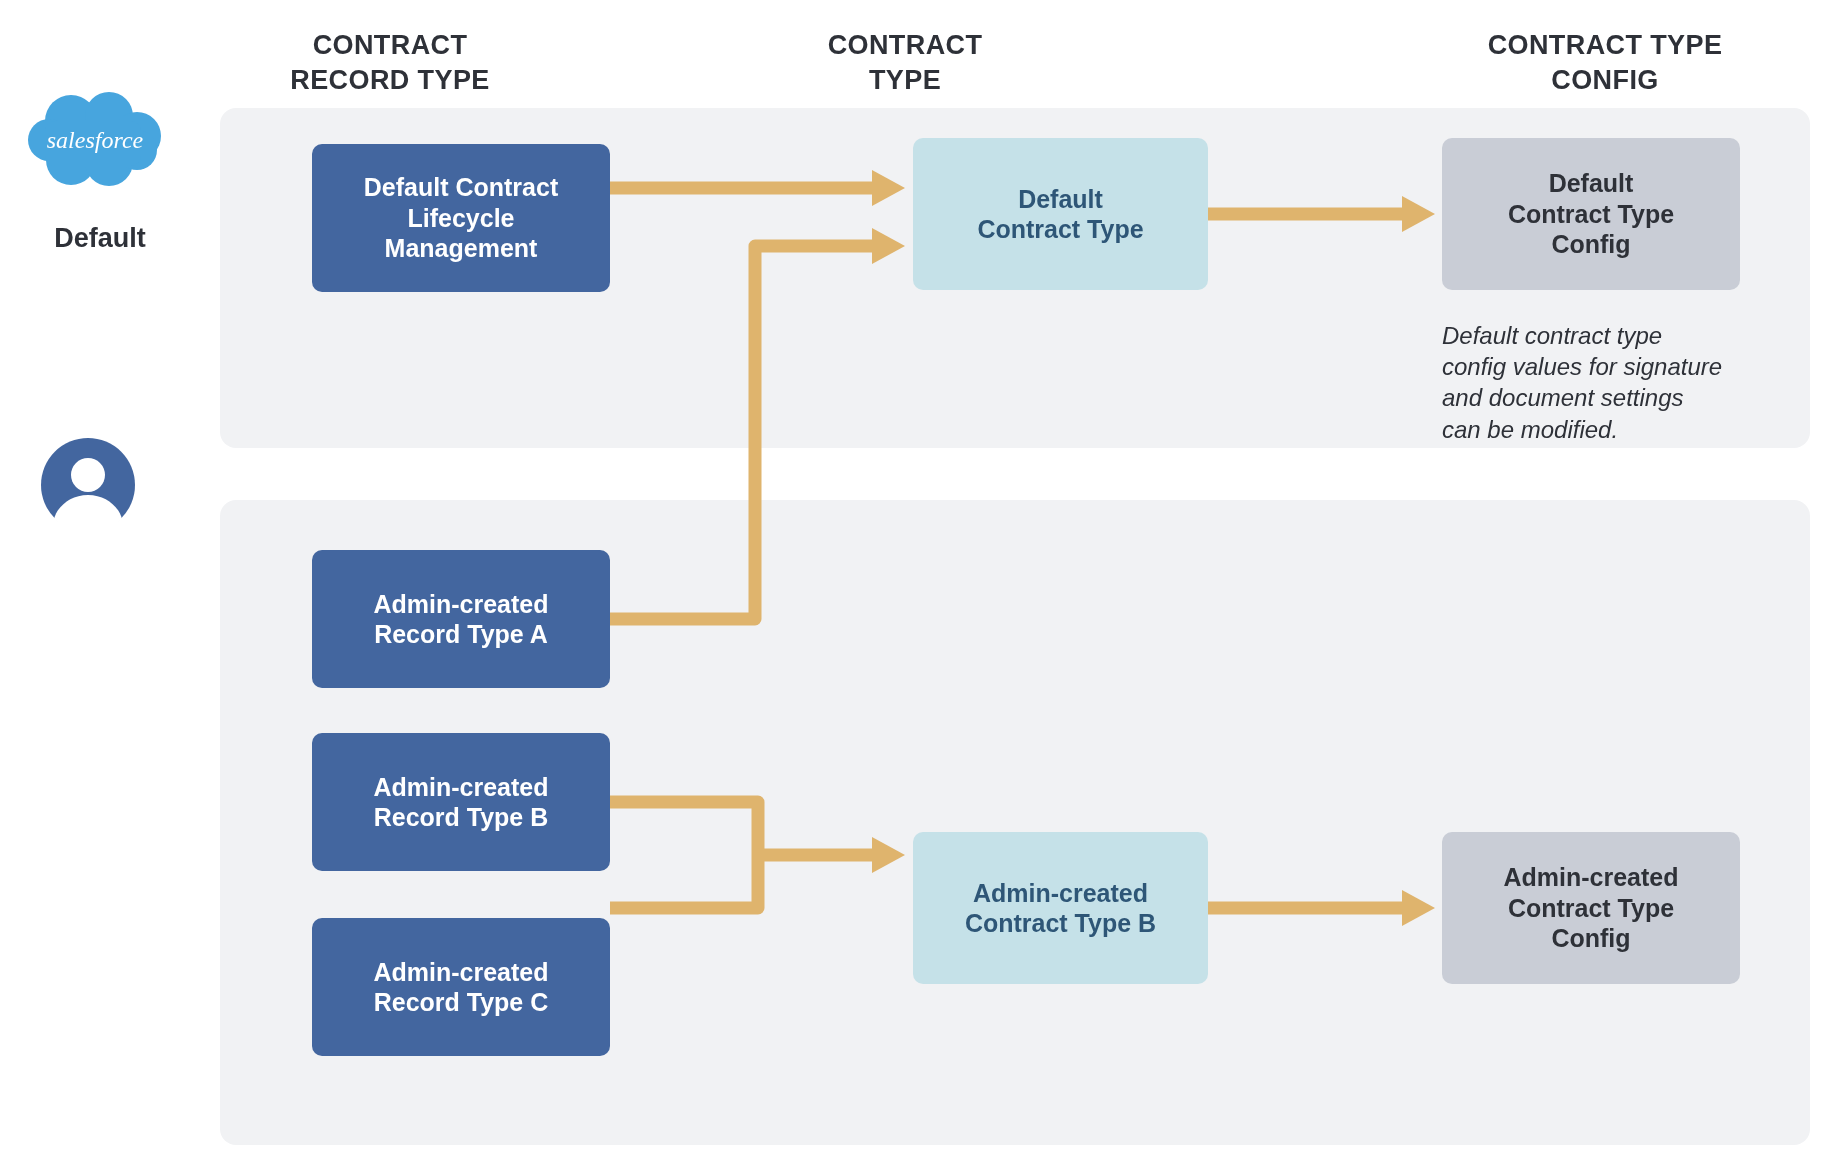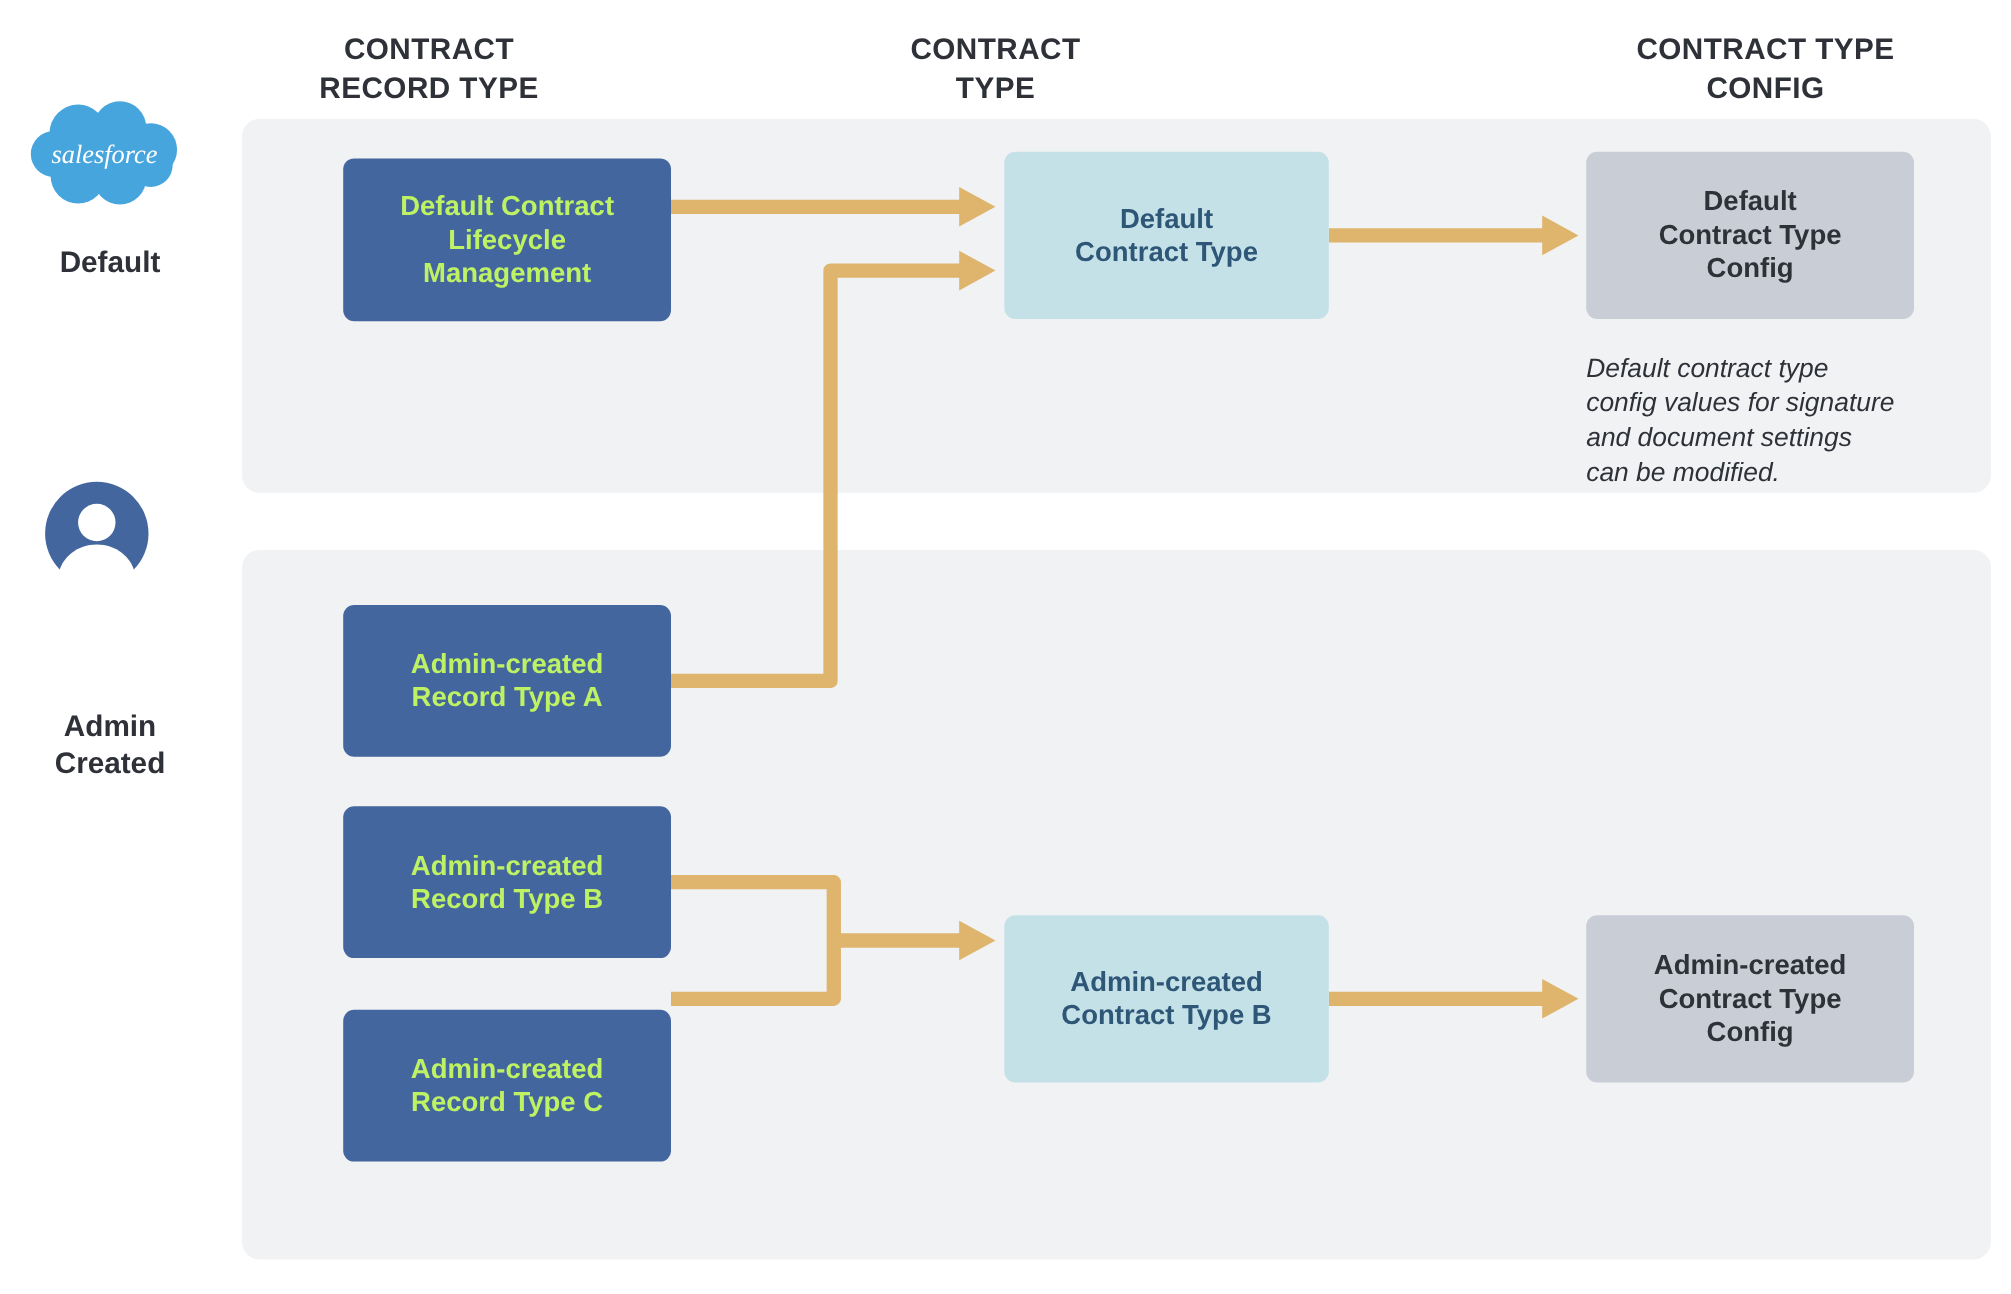--- a/index.html
+++ b/index.html
@@ -55,21 +55,21 @@
   
   .box {
     position: absolute;
     display: flex; align-items: center; justify-content: center;
     text-align: center;
     border-radius: 10px;
     white-space: pre-line;
     line-height: 1.22;
   }
   .box.record {
-    background: #43669F; color: #bef264;
+    background: #43669F; color: #ffffff;
     font-size: 25px; font-weight: 700;
     width: 298px;
   }
   .box.ctype {
     background: #C5E1E8; color: #2E5677;
     font-size: 25px; font-weight: 700;
     width: 295px;
   }
   .box.config {
     background: #C9CDD6; color: #2E3138;
@@ -133,22 +133,20 @@
     <text x="70" y="60" text-anchor="middle" fill="#ffffff" font-family="Liberation Serif, serif" font-size="24" font-style="italic">salesforce</text>
   </svg>
 
   <svg id="avatar" viewBox="0 0 96 96">
     <circle cx="48" cy="48" r="47" fill="#43669F"></circle>
     <circle cx="48" cy="38" r="17" fill="#ffffff"></circle>
     <path d="M48 58 C30 58 17 70 14 82 A47 47 0 0 0 82 82 C79 70 66 58 48 58 Z" fill="#ffffff"></path>
   </svg>
 
   <div class="rail-label" id="label-default">Default</div>
-  <div class="rail-label" id="label-admin">Admin
-Created</div>
 
   <svg id="wires">
     <g fill="none" stroke="#DFB46D" stroke-width="13" stroke-linecap="butt" stroke-linejoin="round">
 
       <path d="M610 188 L880 188"></path>
 
       <path d="M610 619 L755 619 L755 246 L880 246"></path>
 
       <path d="M1208 214 L1410 214"></path>
 

